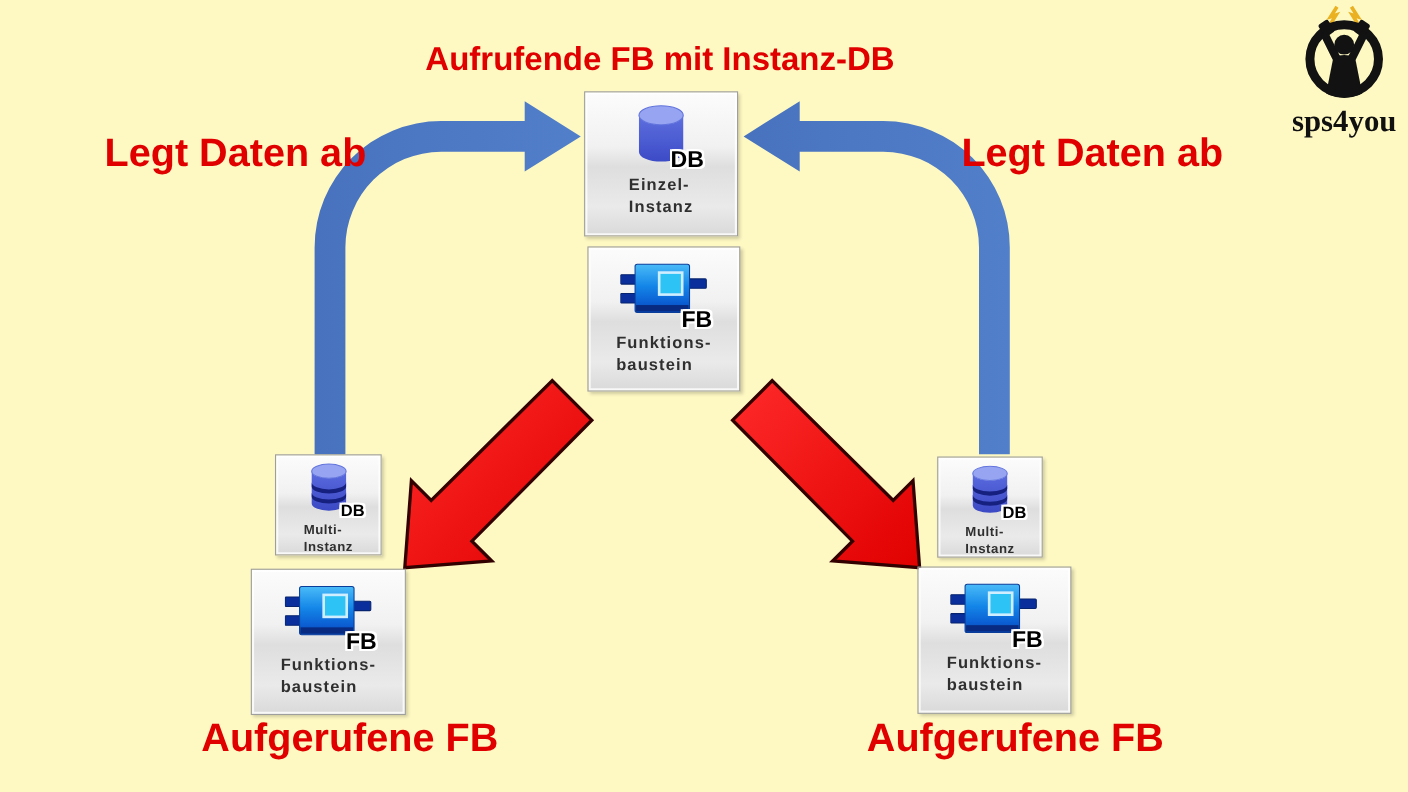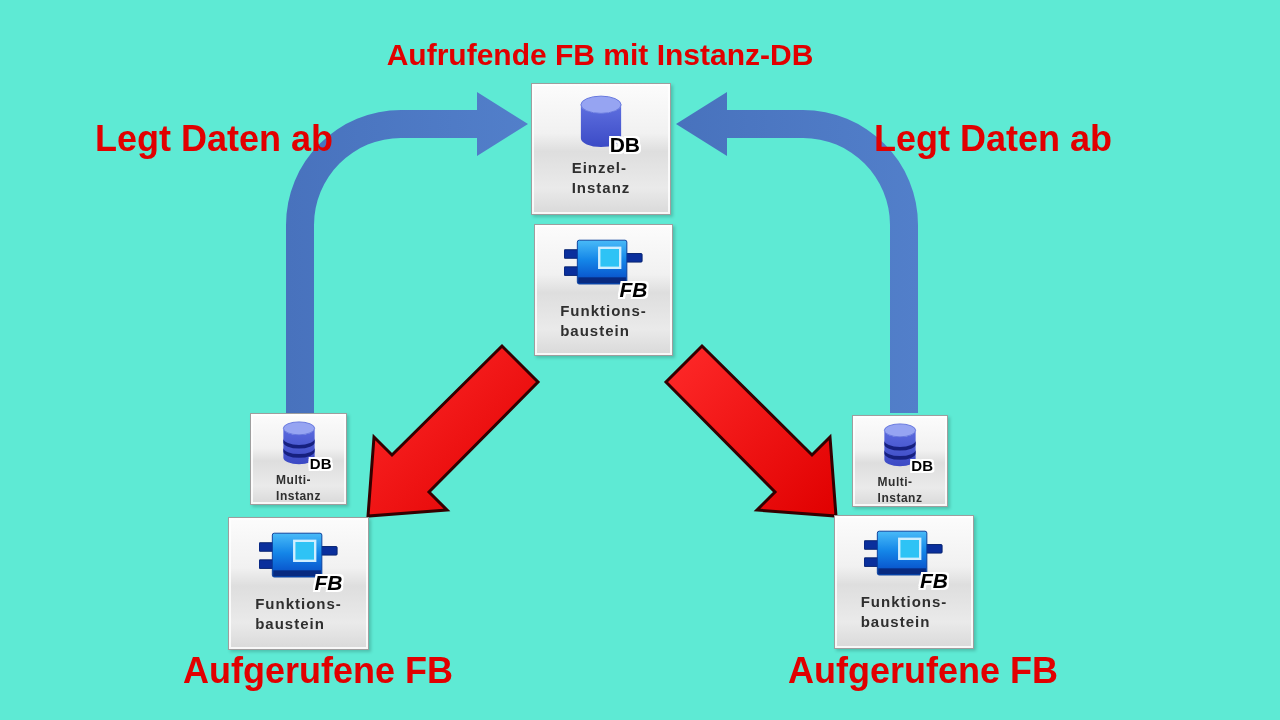--- a/index.html
+++ b/index.html
@@ -1,17 +1,17 @@
 <!DOCTYPE html>
 <html><head>
 <meta charset="utf-8">
 <style>
   html,body{margin:0;padding:0;background:#fff;}
   #canvas{
-    position:relative;width:1280px;height:720px;background:#5eead4;
+    position:relative;width:1280px;height:720px;background:#fef9c3;
     font-family:"Liberation Sans", sans-serif;overflow:hidden;
   }
   .red-label{
     position:absolute;color:#e10000;font-weight:700;
     font-size:36px;text-align:center;letter-spacing:0px;white-space:nowrap;
   }
   #title{left:300px;top:38px;width:600px;font-size:30px;}
   #legt-left{left:95px;top:118px;width:230px;}
   #legt-right{left:874px;top:118px;width:230px;}
   #aufg-left{left:183px;top:650px;width:235px;}
@@ -32,21 +32,21 @@
     font-family:"Liberation Sans", sans-serif;
   }
   .node .lbl{
     text-align:left;color:#2f2f2f;font-weight:700;letter-spacing:1px;
     font-size:15px;line-height:1.35;margin-top:4px;
   }
   .node.small .lbl{font-size:12px;letter-spacing:.5px;line-height:1.3;margin-top:2px;}
   .node.small .icon-wrap{margin-top:7px;}
   .badge-big{font-size:21px;right:-16px;bottom:-3px;}
   .badge-small{font-size:15px;right:-14px;bottom:-1px;}
-  .badge-fb{font-size:21px;right:-4px;bottom:-5px;font-style:italic;}
+  .badge-fb{font-size:21px;right:-4px;bottom:-5px;}
 
   #box-einzel{left:531px;top:83px;width:138px;height:130px;}
   #box-fbcall{left:534px;top:224px;width:137px;height:130px;}
   #box-multi-left{left:250px;top:413px;width:95px;height:90px;}
   #box-fb-left{left:228px;top:517px;width:139px;height:131px;}
   #box-multi-right{left:852px;top:415px;width:94px;height:90px;}
   #box-fb-right{left:834px;top:515px;width:138px;height:132px;}
 
   #logo{position:absolute;left:1164px;top:4px;width:116px;text-align:center;}
   #logo .logo-text{
@@ -199,14 +199,34 @@
         <rect x="37" y="13" width="22" height="21" fill="#2ec3f5" stroke="#cfeeff" stroke-width="2.5"></rect>
       </svg>
       <span class="badge badge-fb">FB</span>
     </div>
     <div class="lbl">
       <div>Funktions-</div>
       <div>baustein</div>
     </div>
   </div>
 
+  <div id="logo">
+    <svg width="82" height="88" viewBox="0 0 100 106">
+
+      <path d="M42 2 L35 13 L41 11 L33 24" stroke="#eab122" stroke-width="4" fill="none" stroke-linejoin="miter"></path>
+      <path d="M58 2 L65 13 L59 11 L67 24" stroke="#eab122" stroke-width="4" fill="none" stroke-linejoin="miter"></path>
+
+      <circle cx="50" cy="60" r="38" fill="none" stroke="#121212" stroke-width="10"></circle>
+
+      <rect x="24" y="18" width="13" height="16" rx="3" fill="#121212" transform="rotate(-35 30 26)"></rect>
+      <rect x="63" y="18" width="13" height="16" rx="3" fill="#121212" transform="rotate(35 70 26)"></rect>
+
+      <path d="M41 58 L29 34" stroke="#121212" stroke-width="9" stroke-linecap="round" fill="none"></path>
+      <path d="M59 58 L71 34" stroke="#121212" stroke-width="9" stroke-linecap="round" fill="none"></path>
+
+      <circle cx="50" cy="44" r="11" fill="#121212"></circle>
+
+      <path d="M38 58 Q50 53 62 58 L70 98 Q50 107 30 98 Z" fill="#121212"></path>
+    </svg>
+    <div class="logo-text">sps4you</div>
+  </div>
 
 </div>
 
 </body></html>

